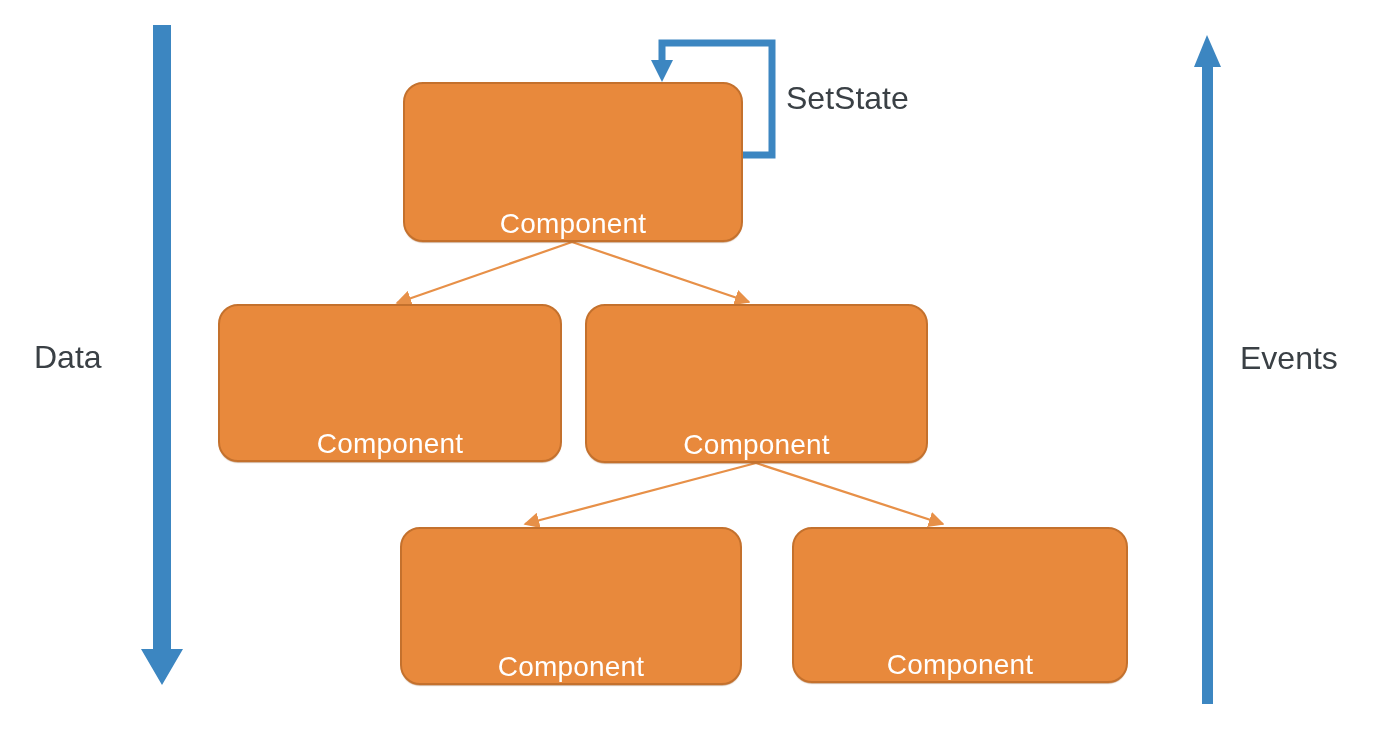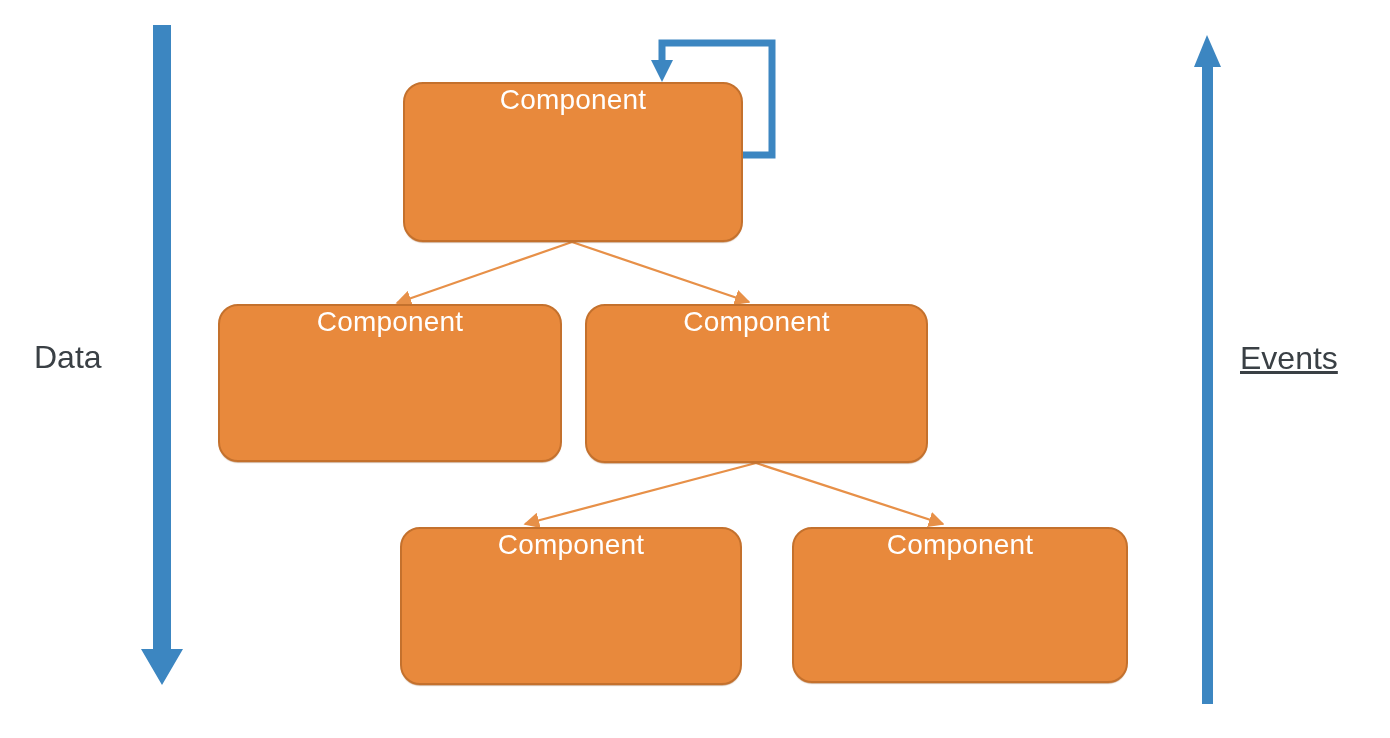--- a/index.html
+++ b/index.html
@@ -21,21 +21,21 @@
     top: 0;
     width: 1390px;
     height: 738px;
   }
   .node {
     position: absolute;
     background: var(--node-fill, #e8893c);
     border: 2px solid var(--node-border, #c4712d);
     border-radius: 20px;
     display: flex;
-    align-items: flex-start;
+    align-items: flex-end;
     justify-content: center;
     color: var(--node-text, #ffffff);
     font-size: 28px;
     letter-spacing: 0.2px;
     box-sizing: border-box;
     box-shadow: 0 2px 1px -1px rgba(150, 85, 30, 0.45);
   }
   .flow-label {
     position: absolute;
     color: var(--label-text, #3a4045);
@@ -65,21 +65,22 @@
     <path class="loop-line" d="M 743 155 L 772 155 L 772 43 L 662 43 L 662 62"></path>
     <polygon class="blue-shape" points="651,60 673,60 662,82"></polygon>
 
     <path class="connector" marker-end="url(#arrow-orange)" d="M 572 242 L 397 303"></path>
     <path class="connector" marker-end="url(#arrow-orange)" d="M 572 242 L 749 302"></path>
     <path class="connector" marker-end="url(#arrow-orange)" d="M 756 463 L 525 524"></path>
     <path class="connector" marker-end="url(#arrow-orange)" d="M 756 463 L 943 524"></path>
   </svg>
 
   <div class="flow-label" style="left:34px; top:339px;">Data</div>
-  <div class="flow-label" style="left:1240px; top:340px;text-decoration:underline;">Events</div>
+  <div class="flow-label" style="left:1240px; top:340px;">Events</div>
+  <div class="flow-label" style="left:786px; top:80px;">SetState</div>
 
   <div class="node" style="left:403px; top:82px; width:340px; height:160px;">
     <span>Component</span>
   </div>
 
   <div class="node" style="left:218px; top:304px; width:344px; height:158px;">
     <span>Component</span>
   </div>
 
   <div class="node" style="left:585px; top:304px; width:343px; height:159px;">

